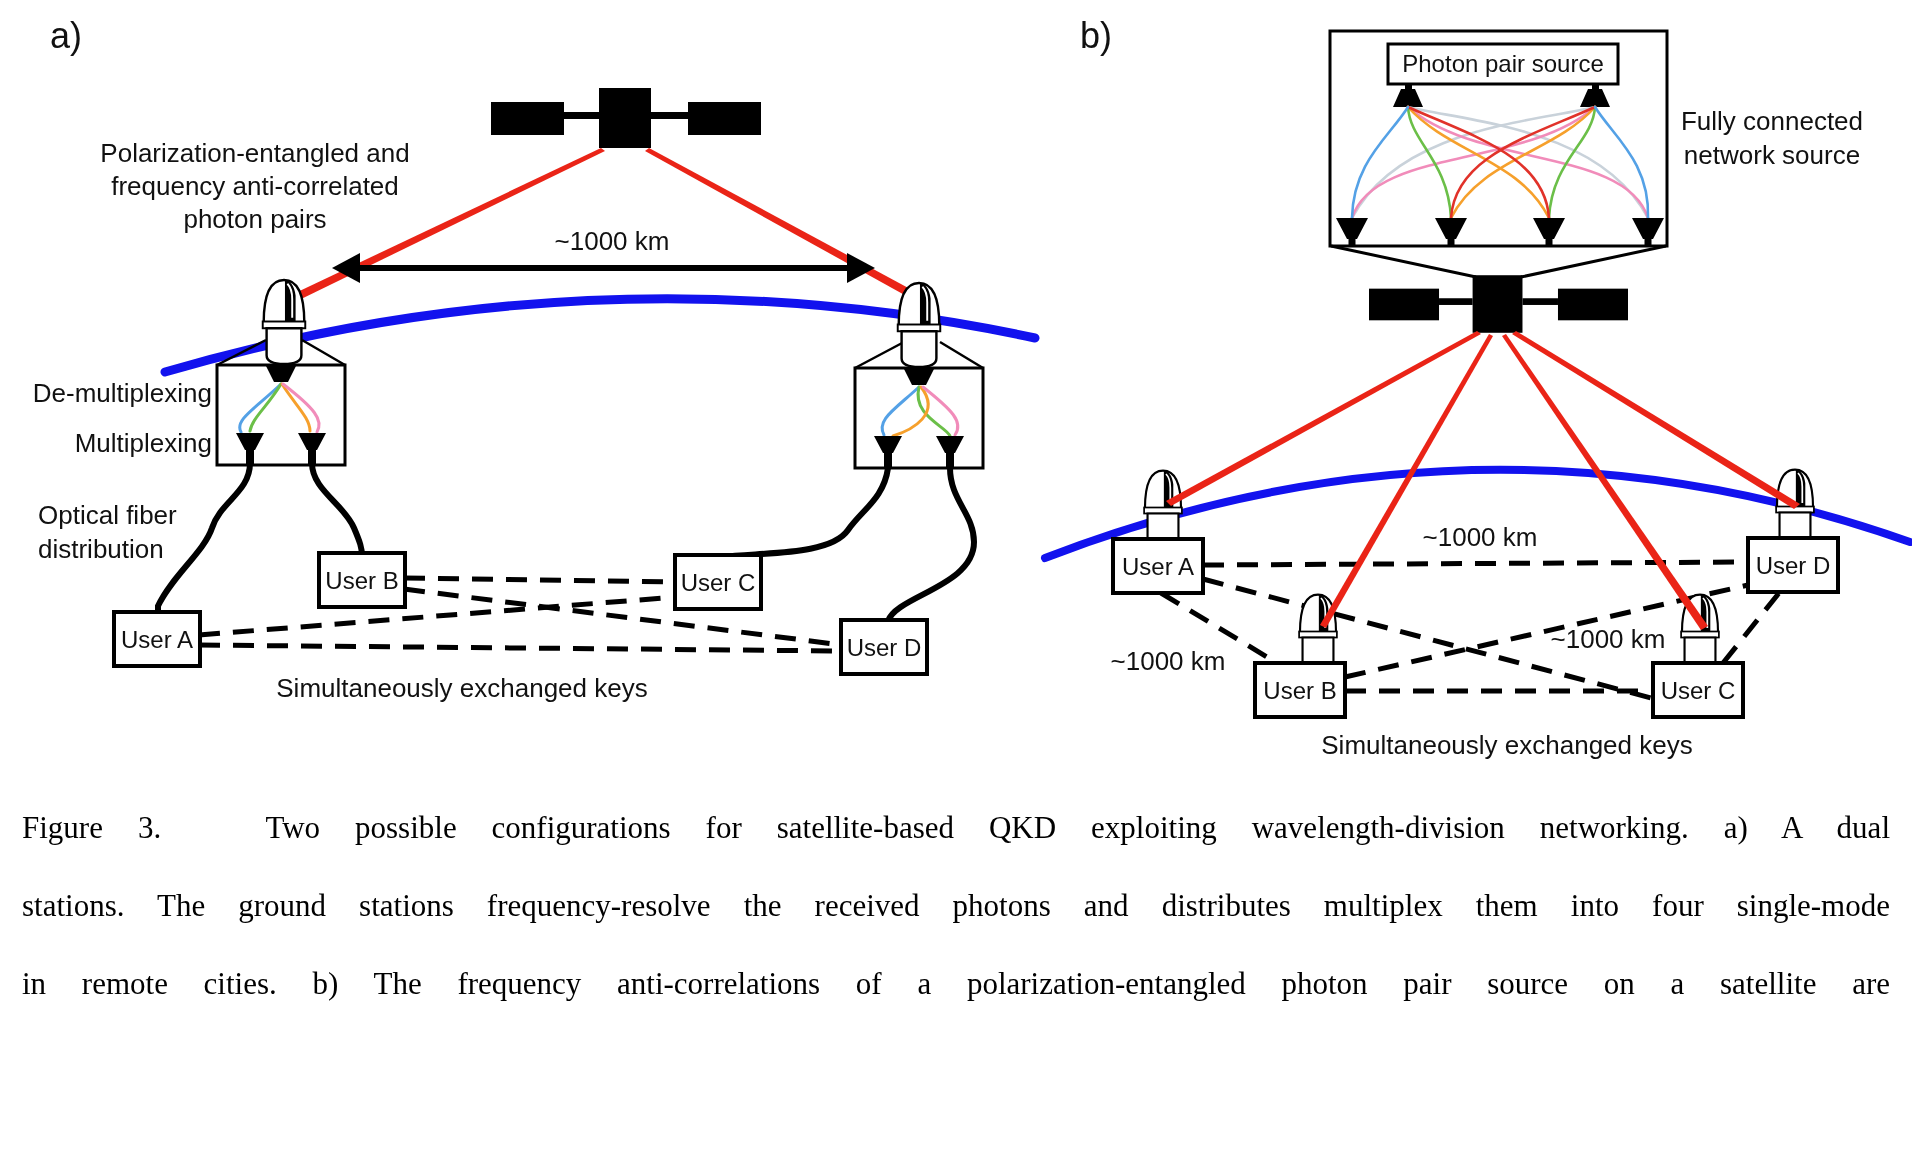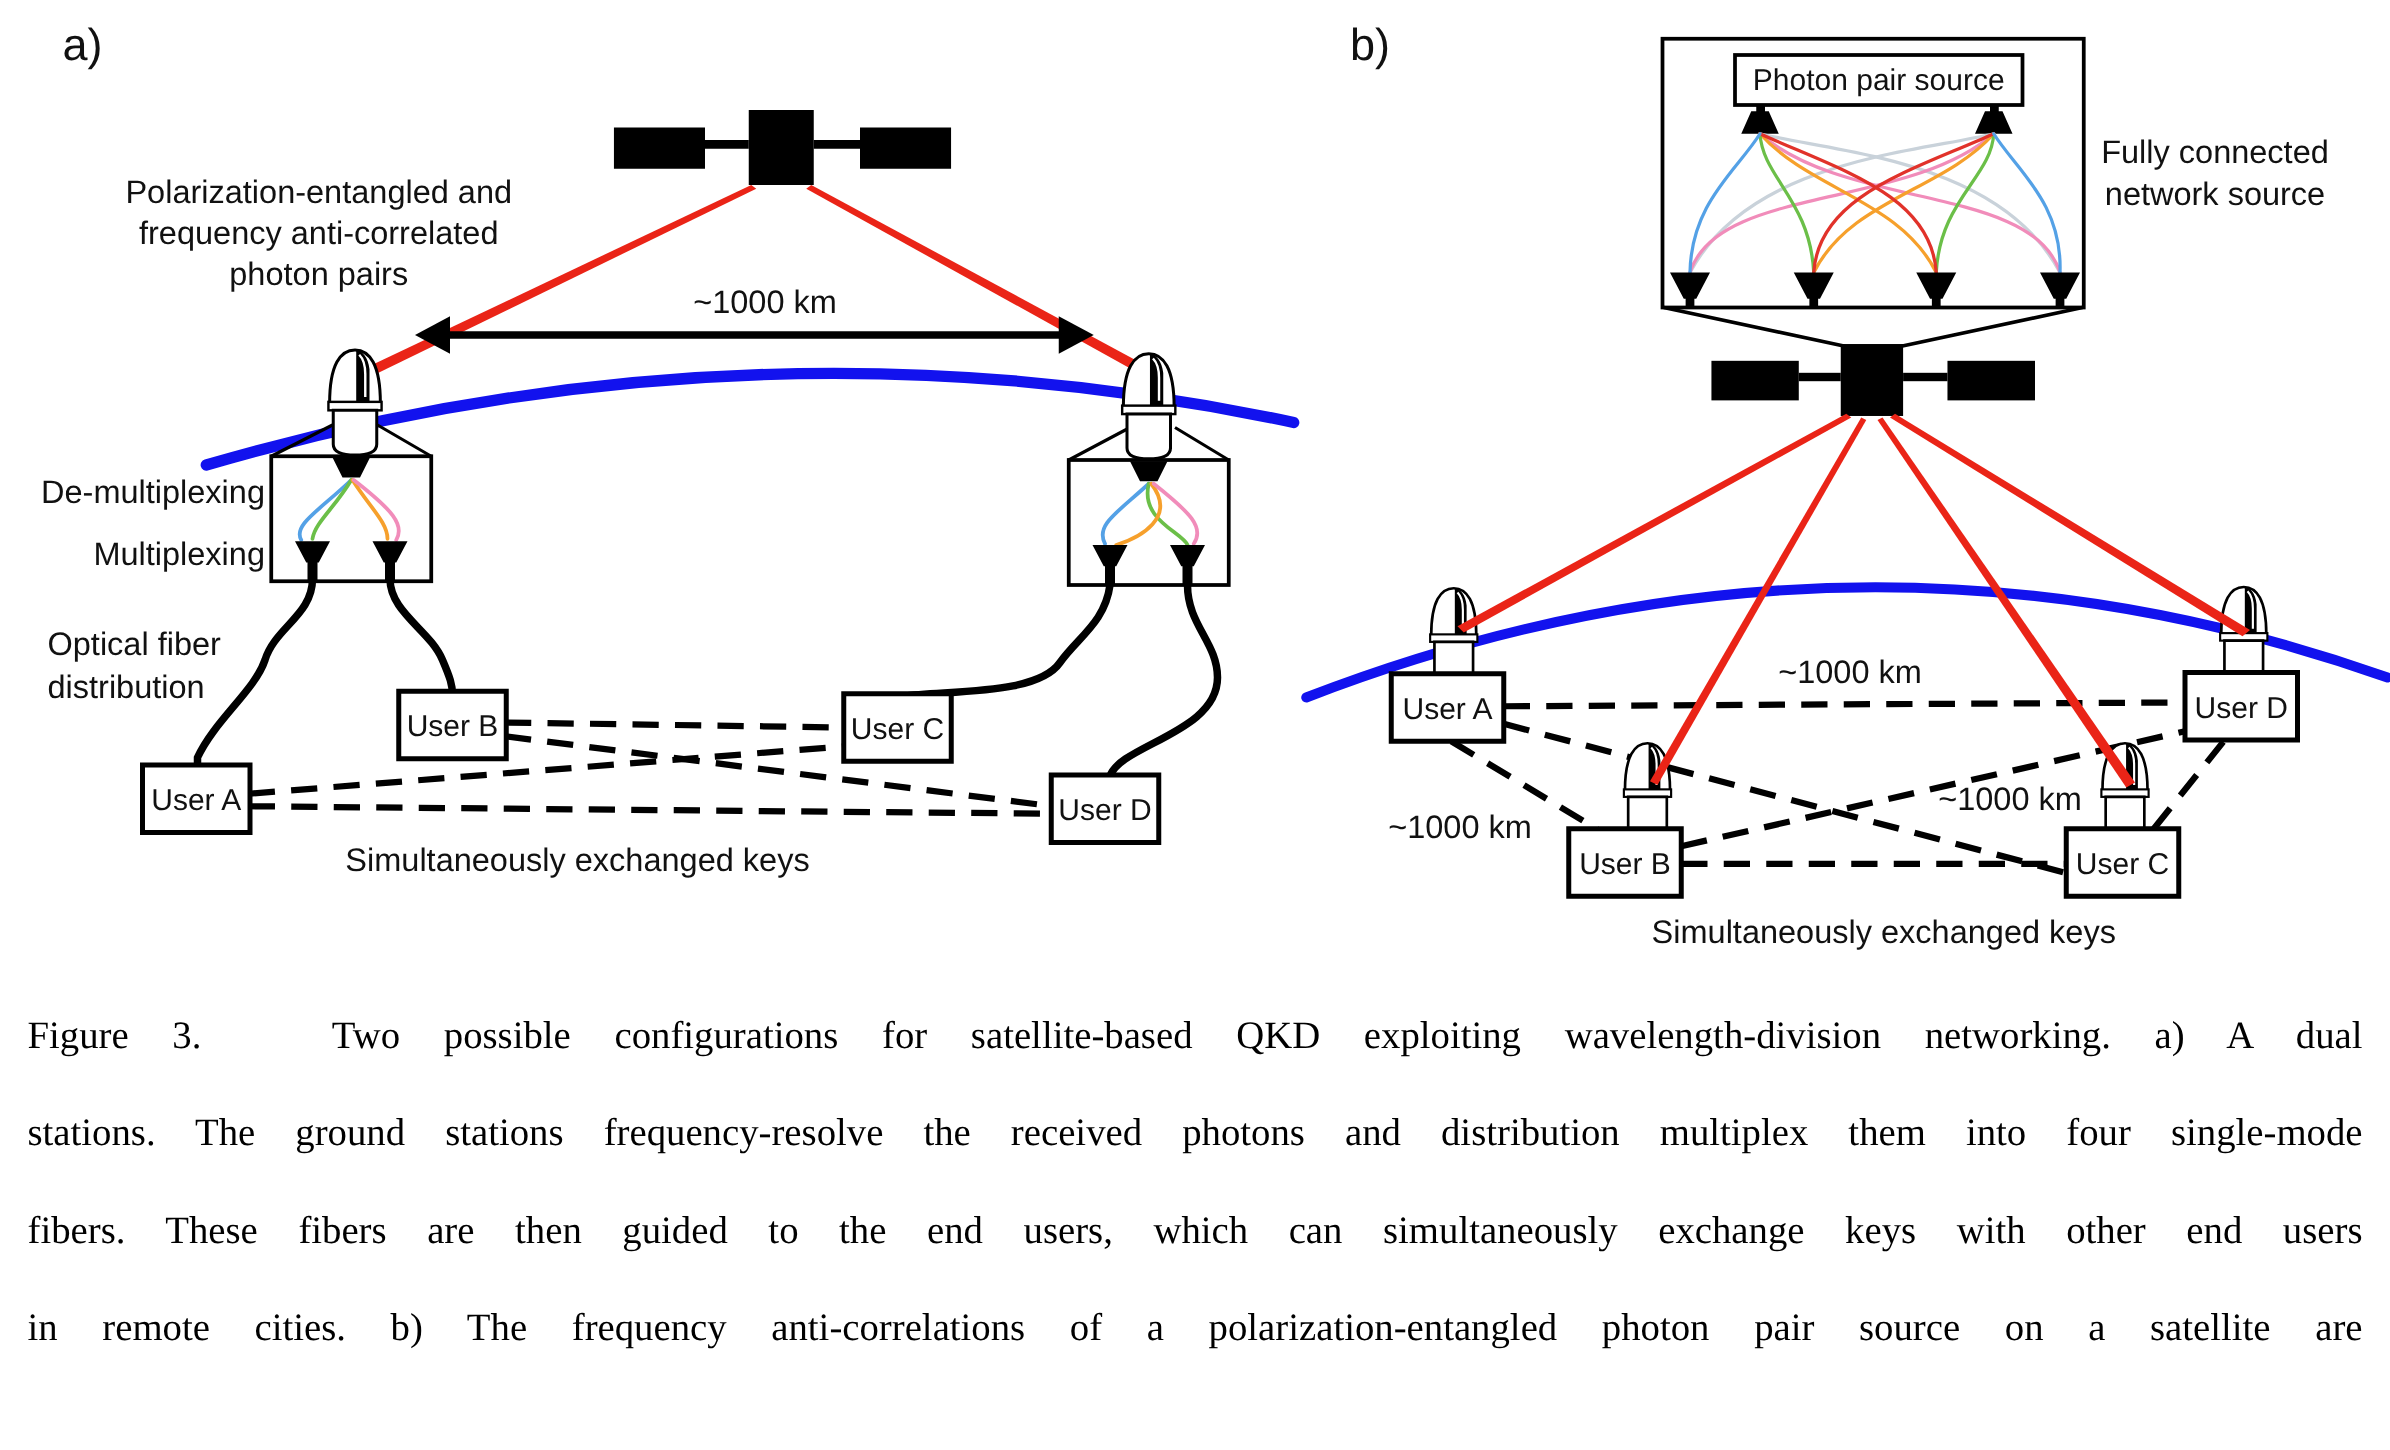--- a/index.html
+++ b/index.html
@@ -234,18 +234,17 @@
     <text x="1480" y="546" class="dist mid">~1000 km</text>
     <text x="1168" y="670" class="dist mid">~1000 km</text>
     <text x="1608" y="648" class="dist mid">~1000 km</text>
 
     <text x="1507" y="754" class="lbl mid">Simultaneously exchanged keys</text>
   </g>
 </svg>
 
   <div class="caption">
       <div class="cap-line just">Figure 3.&nbsp;&nbsp; Two possible configurations for satellite-based QKD exploiting wavelength-division networking.  a) A dual</div>
-      <div class="cap-line just">stations.  The ground stations frequency-resolve the received photons and distribution multiplex them into four single-mode</div>
-      <div class="cap-line just">fibers.  These fibers are then guided to the end users, which can simultaneously exchange keys with other end users</div>
+      <div class="cap-line just">stations.  The ground stations frequency-resolve the received photons and distributes multiplex them into four single-mode</div>
       <div class="cap-line just">in remote cities.  b) The frequency anti-correlations of a polarization-entangled photon pair source on a satellite are</div>
     </div>
 
 </div>
 
 </body></html>

